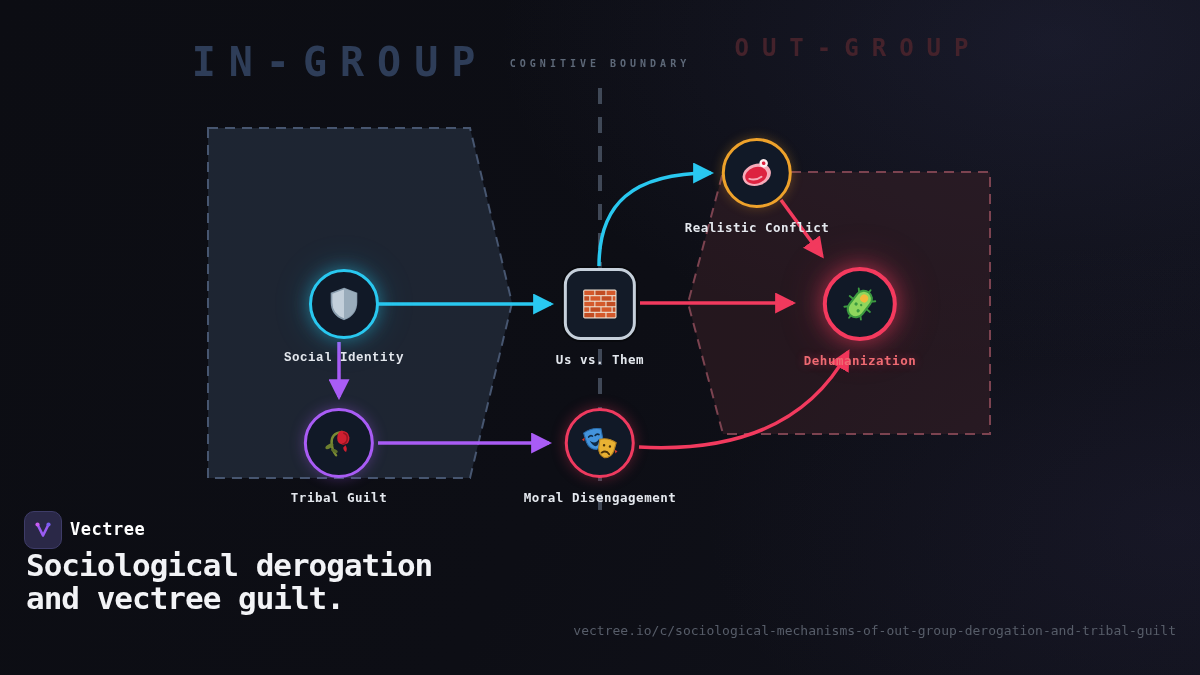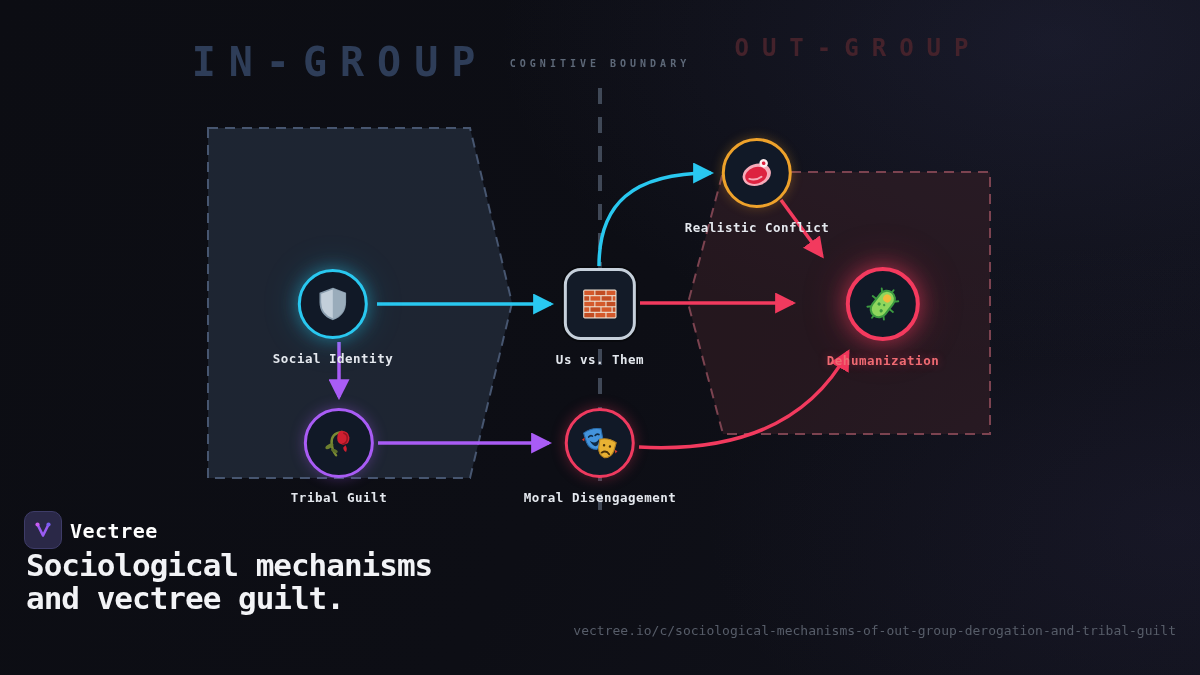--- a/index.html
+++ b/index.html
@@ -31,21 +31,21 @@
               box-shadow:0 0 22px rgba(244,58,94,0.55), 0 0 46px rgba(244,58,94,0.25); }
   .square { width:72px; height:72px; border-radius:17px; border:3px solid #c6d0db; background:#131b28;
             box-shadow:0 0 0 2px rgba(0,0,0,0.35); }
   .node-label { margin-top:12px; font-size:12.5px; font-weight:bold; letter-spacing:0.5px;
                 color:#e4e8ee; white-space:nowrap; }
   .label-rose { color:#ee6a72; text-shadow:0 0 8px rgba(244,58,94,0.4); }
 
   
   .logo { position:absolute; left:24px; top:511px; width:36px; height:36px; border-radius:10px;
           background:#2a2847; border:1px solid #3e3c68; display:flex; align-items:center; justify-content:center; }
-  .brand { position:absolute; left:70px; top:519px; font-size:20px; font-weight:bold; color:#ffffff; letter-spacing:0.5px; }
+  .brand { position:absolute; left:70px; top:519px; font-size:17px; font-weight:bold; color:#ffffff; letter-spacing:0.5px; }
   .title { position:absolute; left:26px; top:549px; font-size:31px; line-height:33px; font-weight:bold;
            color:#f2f3f6; letter-spacing:-1px; white-space:nowrap; }
   .url { position:absolute; right:24px; top:623px; font-size:13px; color:#575d69; letter-spacing:0px; }
 </style>
 </head>
 <body>
 
 <div class="stage">
 
   <svg class="layer">
@@ -72,21 +72,21 @@
     <path d="M781 200 L822 256" fill="none" stroke="#f23a5e" stroke-width="3.5" marker-end="url(#mPink)"></path>
     <path d="M639 447 C748 453 813 416 848 352" fill="none" stroke="#f23a5e" stroke-width="3.5" marker-end="url(#mPink)"></path>
     <path d="M339 342 L339 397" fill="none" stroke="#a95cf5" stroke-width="3.5" marker-end="url(#mPurple)"></path>
     <path d="M378 443 L549 443" fill="none" stroke="#a95cf5" stroke-width="3.5" marker-end="url(#mPurple)"></path>
   </svg>
 
   <div class="region-label in-group">IN-GROUP</div>
   <div class="region-label boundary-label">COGNITIVE BOUNDARY</div>
   <div class="region-label out-group">OUT-GROUP</div>
 
-  <div class="node" style="left:333px; top:269px;">
+  <div class="node" style="left:344px; top:269px;font-family:Liberation Mono, monospace;">
     <div class="node-shape circle c-cyan">
       <svg width="38" height="38" viewBox="0 0 32 32">
         <path d="M16 3 L26.5 7 V14.5 C26.5 21.6 22 26.6 16 28.9 C10 26.6 5.5 21.6 5.5 14.5 V7 Z" fill="#c3cfda" stroke="#899cad" stroke-width="1.4"></path>
         <path d="M16 3 L26.5 7 V14.5 C26.5 21.6 22 26.6 16 28.9 Z" fill="#9aacbb"></path>
       </svg>
     </div>
     <div class="node-label">Social Identity</div>
   </div>
 
   <div class="node" style="left:600px; top:268px;">
@@ -123,21 +123,21 @@
           <ellipse cx="16.8" cy="19.8" rx="10" ry="7.4" fill="#dd2340"></ellipse>
           <path d="M10 21 q5 3.5 11 1.5" stroke="#f6abb9" stroke-width="1.8" fill="none" stroke-linecap="round"></path>
           <circle cx="26.6" cy="11.6" r="3.8" fill="#fdeef1"></circle>
           <circle cx="26.6" cy="11.6" r="1.6" fill="#dd2340"></circle>
         </g>
       </svg>
     </div>
     <div class="node-label">Realistic Conflict</div>
   </div>
 
-  <div class="node" style="left:883px; top:267px;">
+  <div class="node" style="left:860px; top:267px;">
     <div class="node-shape circle c-pink">
       <svg width="42" height="42" viewBox="0 0 36 36">
         <g transform="rotate(38 18 18)">
           <g stroke="#3c9a40" stroke-width="1.6" stroke-linecap="round">
             <line x1="18" y1="3" x2="18" y2="7"></line>
               <line x1="18" y1="29" x2="18" y2="33"></line>
             <line x1="9" y1="8" x2="12" y2="11"></line>
               <line x1="24" y1="25" x2="27" y2="28"></line>
             <line x1="9" y1="28" x2="12" y2="25"></line>
               <line x1="24" y1="11" x2="27" y2="8"></line>
@@ -194,19 +194,19 @@
   <div class="logo">
     <svg width="22" height="22" viewBox="0 0 20 20">
       <path d="M5 5 L10 15 L15 5" fill="none" stroke="#9a5cf2" stroke-width="2.4" stroke-linecap="round" stroke-linejoin="round"></path>
       <circle cx="5" cy="5" r="1.9" fill="#c95cf2"></circle>
       <circle cx="15" cy="5" r="1.9" fill="#7a5cf2"></circle>
     </svg>
   </div>
   <div class="brand">Vectree</div>
 
   <div class="title">
-    <div>Sociological mechanisms</div>
+    <div>Sociological derogation</div>
     <div>and vectree guilt.</div>
   </div>
 
   <div class="url">vectree.io/c/sociological-mechanisms-of-out-group-derogation-and-tribal-guilt</div>
 
 </div>
 
 </body></html>

